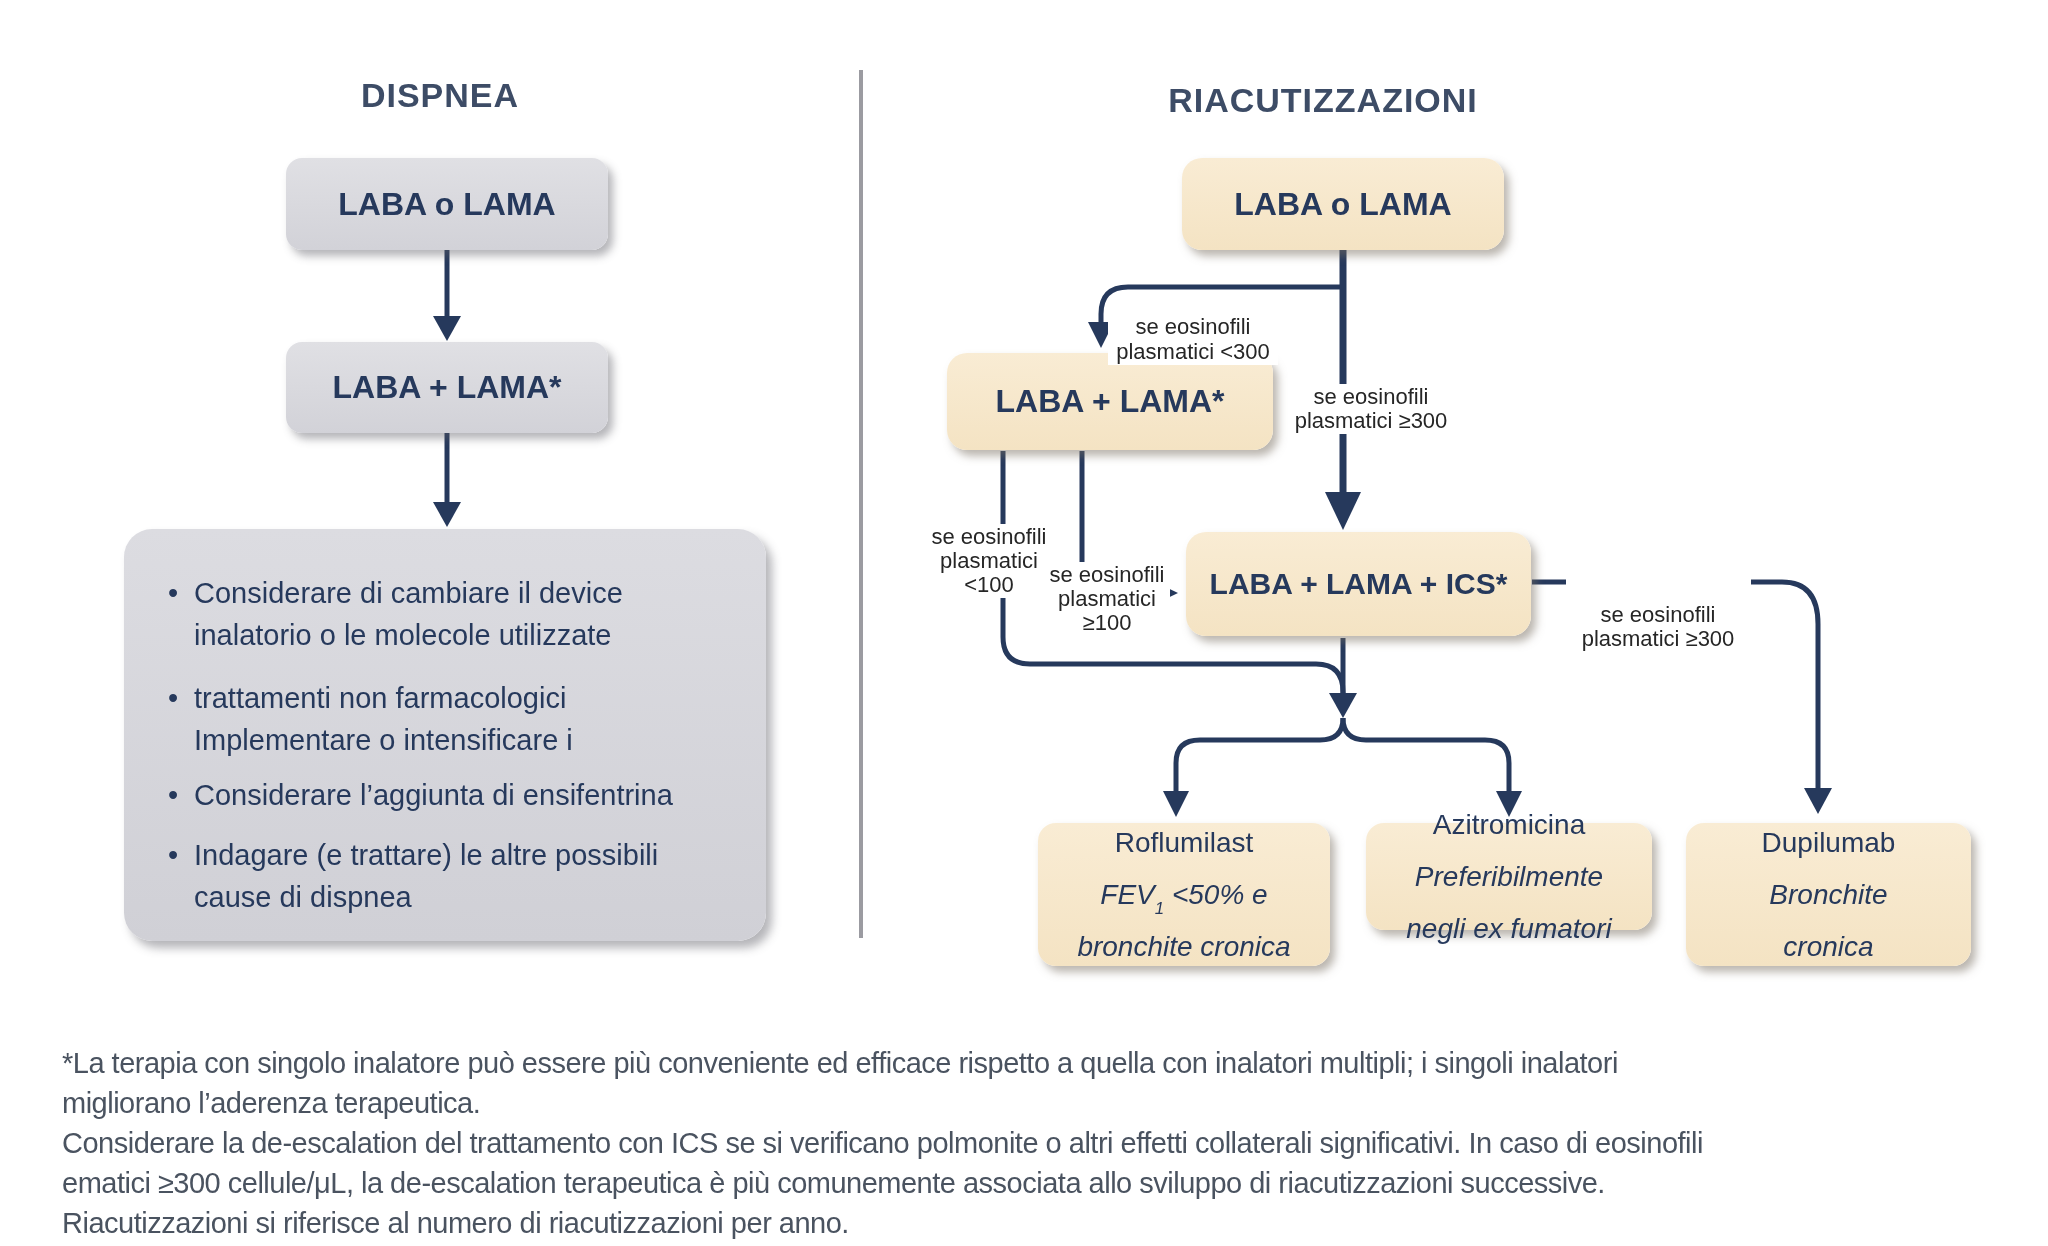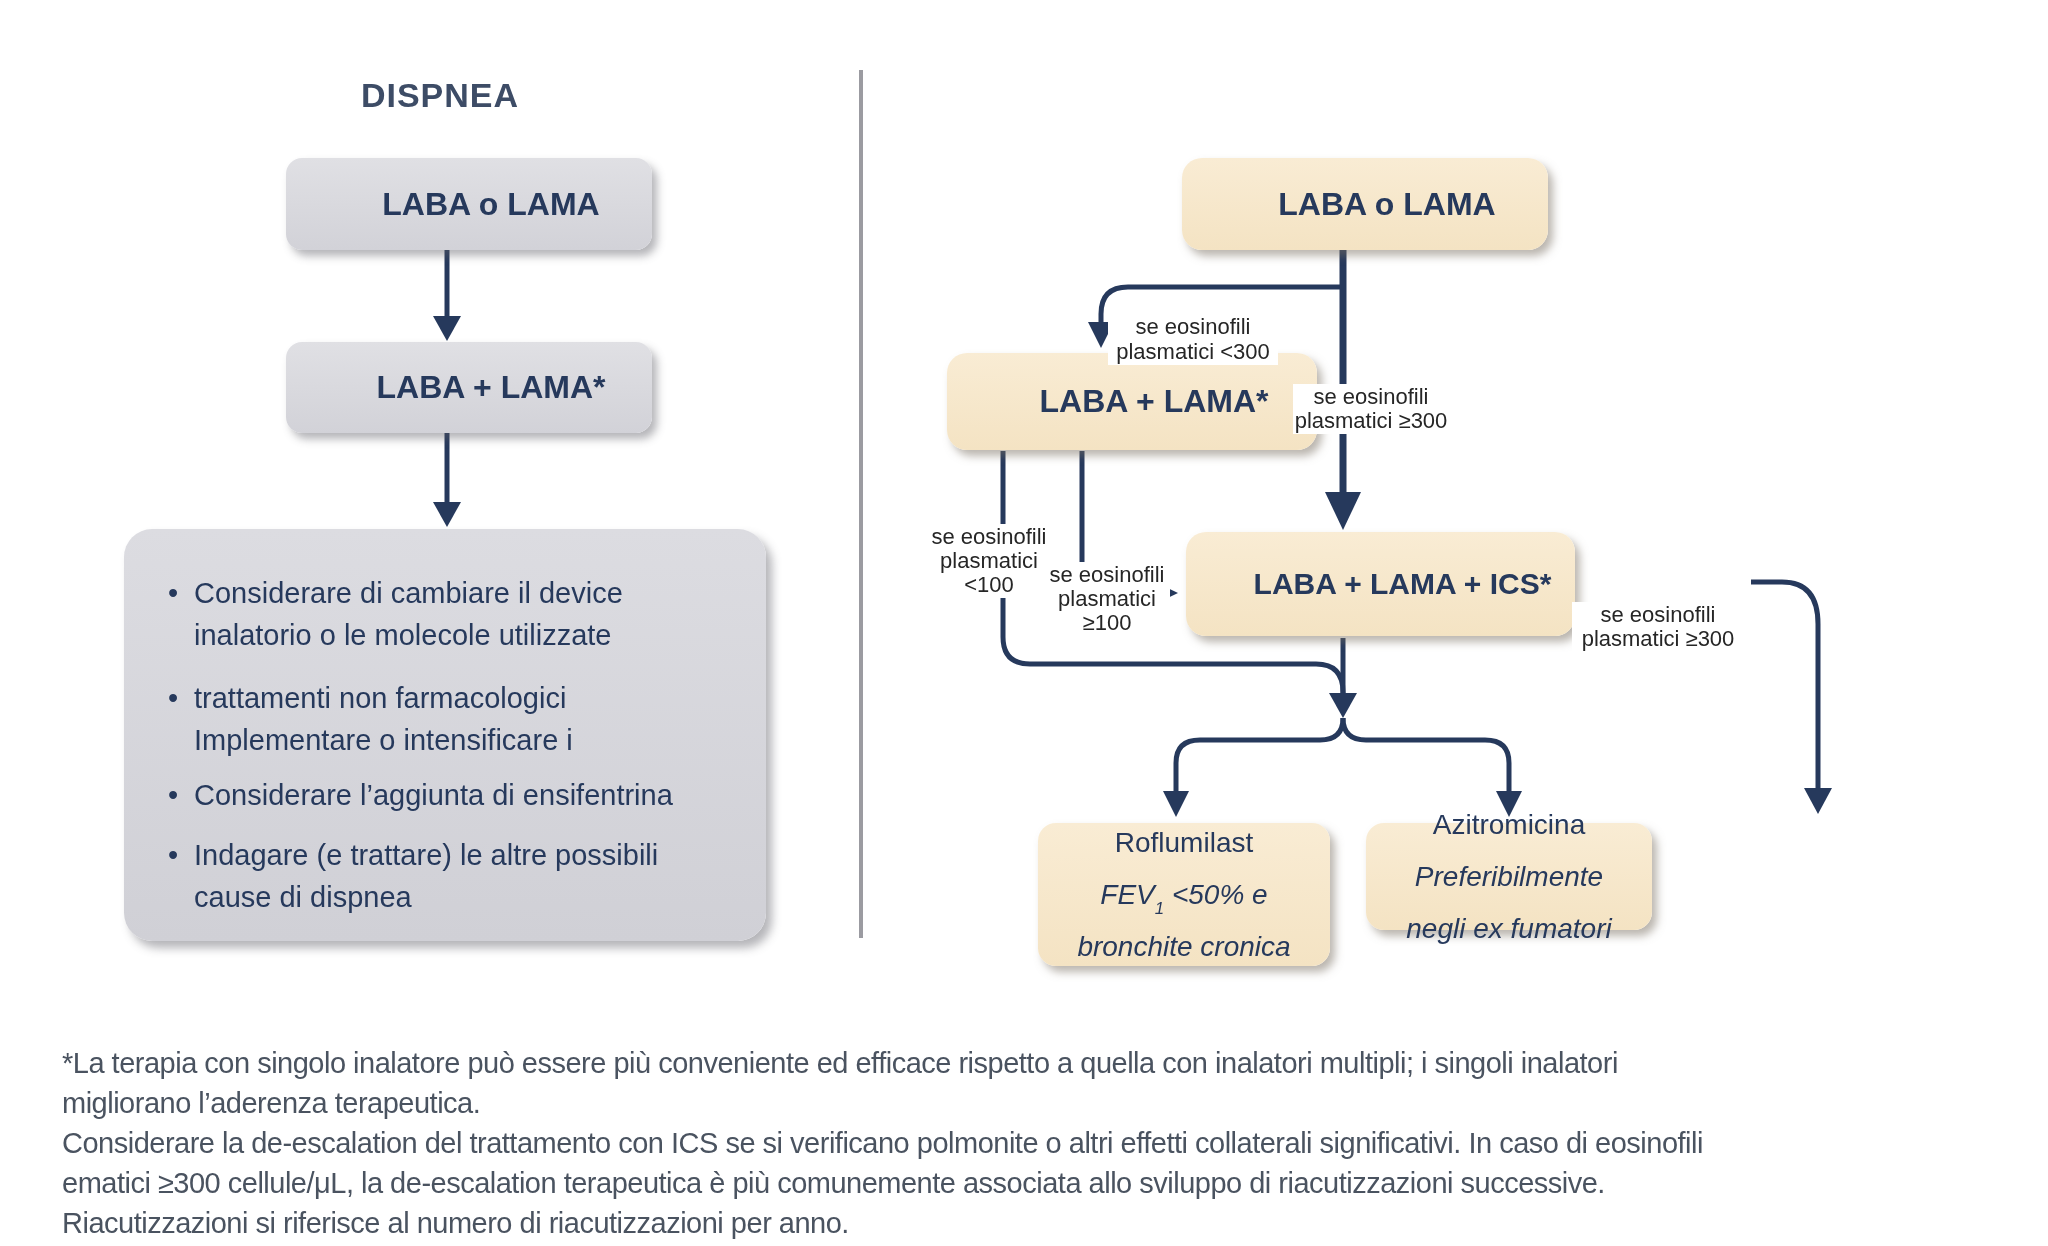--- a/index.html
+++ b/index.html
@@ -6,21 +6,21 @@
   .page{
     position:relative;width:2048px;height:1246px;background:#fff;overflow:hidden;
     font-family:"Liberation Sans","DejaVu Sans",sans-serif;
   }
   .heading{
     position:absolute;font-weight:bold;font-size:34px;color:#3d4c66;
     text-align:center;letter-spacing:1px;
   }
   .flowbox{
     position:absolute;display:flex;align-items:center;justify-content:center;
-    text-align:center;color:#26395c;font-weight:bold;font-size:32px;padding-left:44px;
+    text-align:center;color:#26395c;font-weight:bold;font-size:32px;
   }
   .gray{
     background:linear-gradient(180deg,#e0e0e4 0%,#d2d2d8 100%);
     border-radius:16px;
     box-shadow:5px 6px 9px rgba(90,90,100,0.45);
   }
   .beige{
     background:linear-gradient(180deg,#f9ecd4 0%,#f4e3c3 100%);
     border-radius:20px;
     box-shadow:5px 6px 9px rgba(120,110,95,0.5);
@@ -116,20 +116,21 @@
       <path d="M1532,582 L1566,582"></path>
     </g>
 
     <g>
       <path d="M1751,582 L1782,582 Q1818,582 1818,624 L1818,790"></path>
       <polygon points="1804,788 1832,788 1818,814"></polygon>
     </g>
   </svg>
 
   <div class="heading" style="left:290px;top:76px;width:300px;">DISPNEA</div>
+  <div class="heading" style="left:1123px;top:81px;width:400px;">RIACUTIZZAZIONI</div>
 
   <div class="divider"></div>
 
   <div class="flowbox gray" style="left:286px;top:158px;width:322px;height:92px;">LABA o LAMA</div>
   <div class="flowbox gray" style="left:286px;top:342px;width:322px;height:91px;">LABA + LAMA*</div>
 
   <div class="bigbox">
     <div class="bullets">
       <div class="bullet-item">
         <span class="bullet-dot">•</span>
@@ -182,20 +183,25 @@
 
   <div class="outcome" style="left:1038px;top:823px;width:292px;height:143px;">
     <div>Roflumilast</div>
     <div class="it"><span>FEV</span><sub>1</sub><span> &lt;50% e</span></div>
     <div class="it">bronchite cronica</div>
   </div>
   <div class="outcome" style="left:1366px;top:823px;width:286px;height:107px;">
     <div>Azitromicina</div>
     <div class="it">Preferibilmente</div>
     <div class="it">negli ex fumatori</div>
+  </div>
+  <div class="outcome" style="left:1686px;top:823px;width:285px;height:143px;">
+    <div>Dupilumab</div>
+    <div class="it">Bronchite</div>
+    <div class="it">cronica</div>
   </div>
 
   <div class="footnote">
     <div>*La terapia con singolo inalatore può essere più conveniente ed efficace rispetto a quella con inalatori multipli; i singoli inalatori</div>
     <div>migliorano l’aderenza terapeutica.</div>
     <div>Considerare la de-escalation del trattamento con ICS se si verificano polmonite o altri effetti collaterali significativi. In caso di eosinofili</div>
     <div>ematici ≥300 cellule/μL, la de-escalation terapeutica è più comunemente associata allo sviluppo di riacutizzazioni successive.</div>
     <div>Riacutizzazioni si riferisce al numero di riacutizzazioni per anno.</div>
   </div>
 

